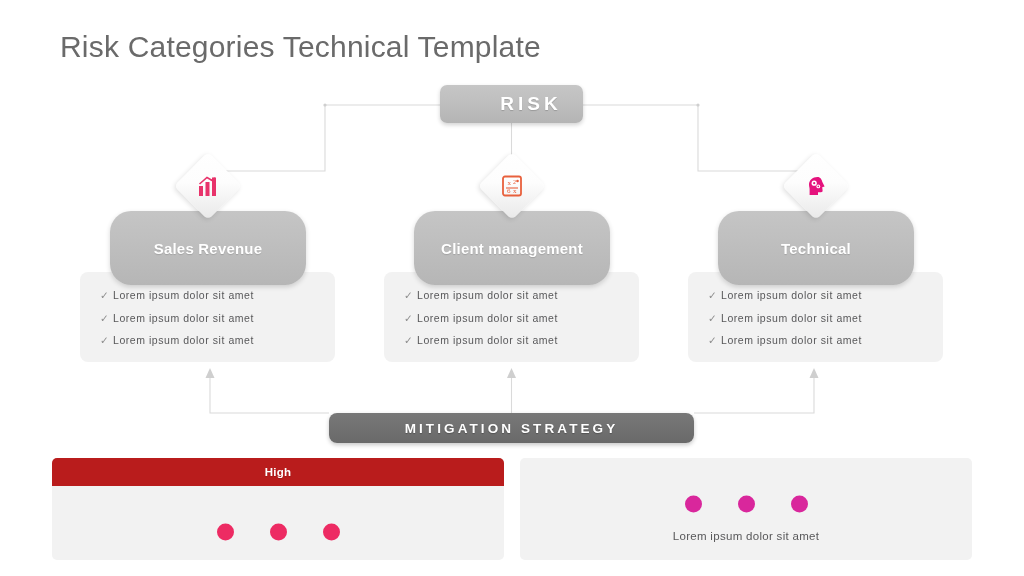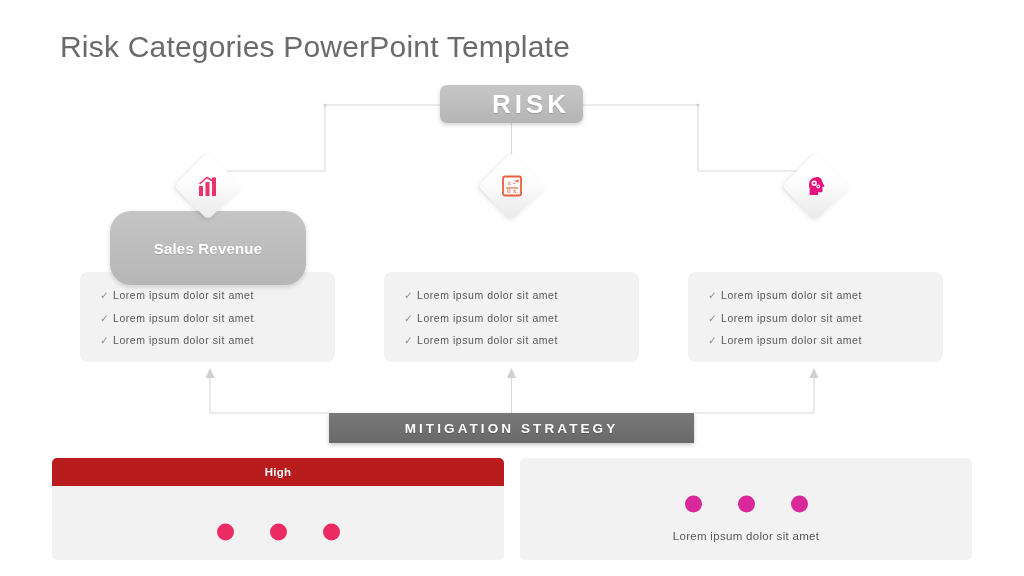--- a/index.html
+++ b/index.html
@@ -24,21 +24,21 @@
   
   .risk-box {
     position: absolute; left: 440px; top: 85px;
     width: 143px; height: 38px;
     background: linear-gradient(180deg,#c6c6c6 0%,#bdbdbd 55%,#b4b4b4 100%);
     border-radius: 7px;
     box-shadow: 0 2px 4px rgba(0,0,0,.18);
     display:flex; align-items:center; justify-content:center;
   }
   .risk-box span {
-    color:#fff; font-size:26px; font-weight:700; letter-spacing:4px;
+    color:#fff; font-size:19px; font-weight:700; letter-spacing:4px;
     text-shadow: 0 1px 1px rgba(0,0,0,.18);
     margin-left: 39px;
   }
 
   
   .col { position: absolute; top: 0; width: 305px; height: 576px; }
   .col.c1 { left: 55px; }
   .col.c2 { left: 359px; }
   .col.c3 { left: 663px; }
 
@@ -86,21 +86,21 @@
     position:absolute; left:0; top:0; width:48px; height:48px;
     transform: rotate(-45deg);
     display:flex; align-items:center; justify-content:center;
   }
 
   
   .mit-bar {
     position:absolute; left: 329px; top: 413px;
     width: 365px; height: 30px;
     background: linear-gradient(180deg,#787878 0%,#6f6f6f 60%,#696969 100%);
-    border-radius: 0;
+    border-radius: 8px;
     box-shadow: 0 2px 4px rgba(0,0,0,.22);
     display:flex; align-items:center; justify-content:center;
     z-index:5;
   }
   .mit-bar span {
     color:#fff; font-size:13.5px; font-weight:700; letter-spacing:3.1px;
     text-shadow:0 1px 1px rgba(0,0,0,.25);
   }
 
   
@@ -128,21 +128,21 @@
   .sev-cap {
     position:absolute; left:0; right:0; top: 72px;
     text-align:center; font-size:11.5px; color:#58585a; letter-spacing:.3px;
   }
 </style>
 </head>
 <body>
 
 <div class="slide">
 
-  <div class="title">Risk Categories PowerPoint Template</div>
+  <div class="title">Risk Categories Technical Template</div>
 
   <svg class="wires" viewBox="0 0 1024 576" width="1024" height="576">
     <g stroke="#dadada" stroke-width="1.1" fill="none">
 
       <path d="M325 105 H440"></path>
       <path d="M583 105 H698"></path>
 
       <path d="M325 105 V171 H200"></path>
 
       <path d="M698 105 V171 H824"></path>
@@ -196,20 +196,23 @@
     </div>
   </div>
 
   <div class="col c2">
     <div class="list-panel">
       <ul>
         <li><span class="chk">✓</span><span>Lorem  ipsum  dolor  sit amet</span></li>
         <li><span class="chk">✓</span><span>Lorem  ipsum  dolor  sit amet</span></li>
         <li><span class="chk">✓</span><span>Lorem  ipsum  dolor  sit amet</span></li>
       </ul>
+    </div>
+    <div class="cat-box">
+      <span>Client management</span>
     </div>
     <div class="diamond">
       <div class="ico">
         <svg width="24" height="24" viewBox="0 0 24 24">
           <rect x="3" y="2.5" width="18" height="19" rx="2" fill="none" stroke="#e8603c" stroke-width="1.8"></rect>
           <text x="7.5" y="11" font-family="Liberation Serif, serif" font-size="7" fill="#e8603c">x</text>
           <text x="13" y="10" font-family="Liberation Serif, serif" font-size="6" fill="#e8603c">2</text>
           <text x="7" y="19" font-family="Liberation Serif, serif" font-size="7" fill="#e8603c">6</text>
           <text x="13" y="19" font-family="Liberation Serif, serif" font-size="7" fill="#e8603c">x</text>
           <circle cx="17.5" cy="7" r="1.3" fill="#e8603c"></circle>
@@ -220,20 +223,23 @@
   </div>
 
   <div class="col c3">
     <div class="list-panel">
       <ul>
         <li><span class="chk">✓</span><span>Lorem  ipsum  dolor  sit amet</span></li>
         <li><span class="chk">✓</span><span>Lorem  ipsum  dolor  sit amet</span></li>
         <li><span class="chk">✓</span><span>Lorem  ipsum  dolor  sit amet</span></li>
       </ul>
     </div>
+    <div class="cat-box">
+      <span>Technical</span>
+    </div>
     <div class="diamond">
       <div class="ico">
         <svg width="25" height="25" viewBox="0 0 25 25">
           <path d="M13.5 3 C8.5 3 5 6.4 5 10.6 C5 12.6 5.6 13.6 5.6 15 L5.6 21 L14 21 L14 18.3 L17 18.3 C18.2 18.3 18.7 17.6 18.6 16.6 L18.2 13.2 L20.6 12.6 L18.6 8.6 C17.6 5.3 16.5 3 13.5 3 Z" fill="#e5127d"></path>
           <circle cx="10.2" cy="9.2" r="2.6" fill="#ffffff"></circle>
           <circle cx="10.2" cy="9.2" r="1.1" fill="#e5127d"></circle>
           <circle cx="14.3" cy="12.4" r="1.9" fill="#ffffff"></circle>
           <circle cx="14.3" cy="12.4" r="0.8" fill="#e5127d"></circle>
         </svg>
       </div>

